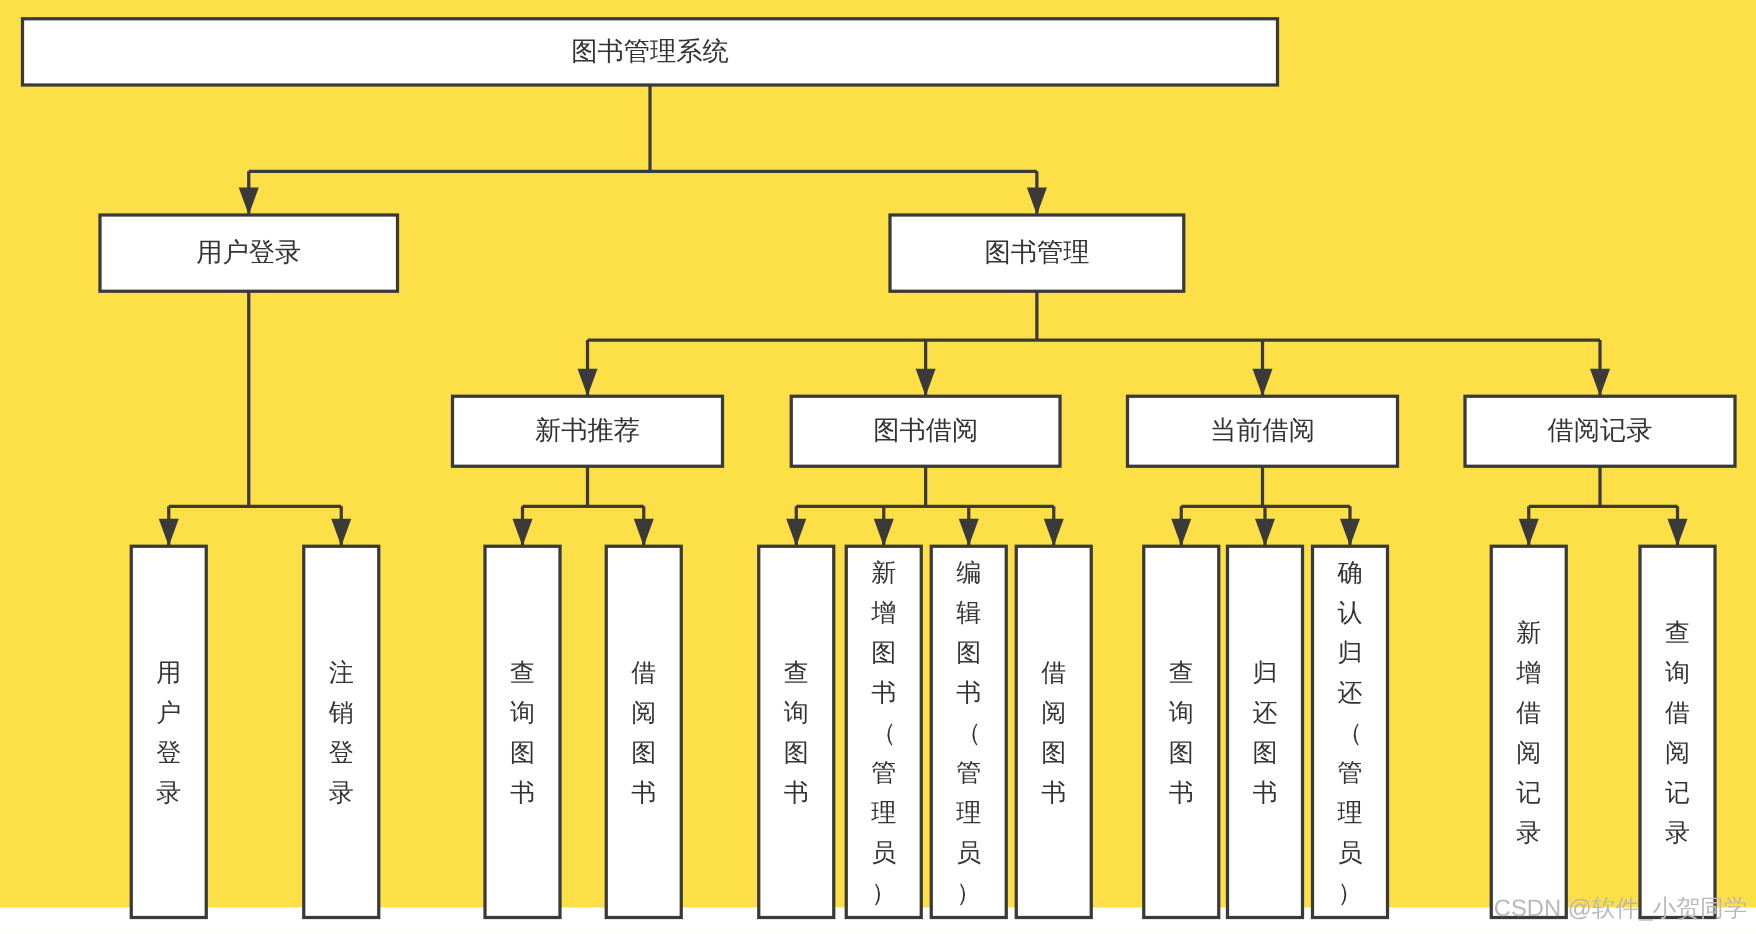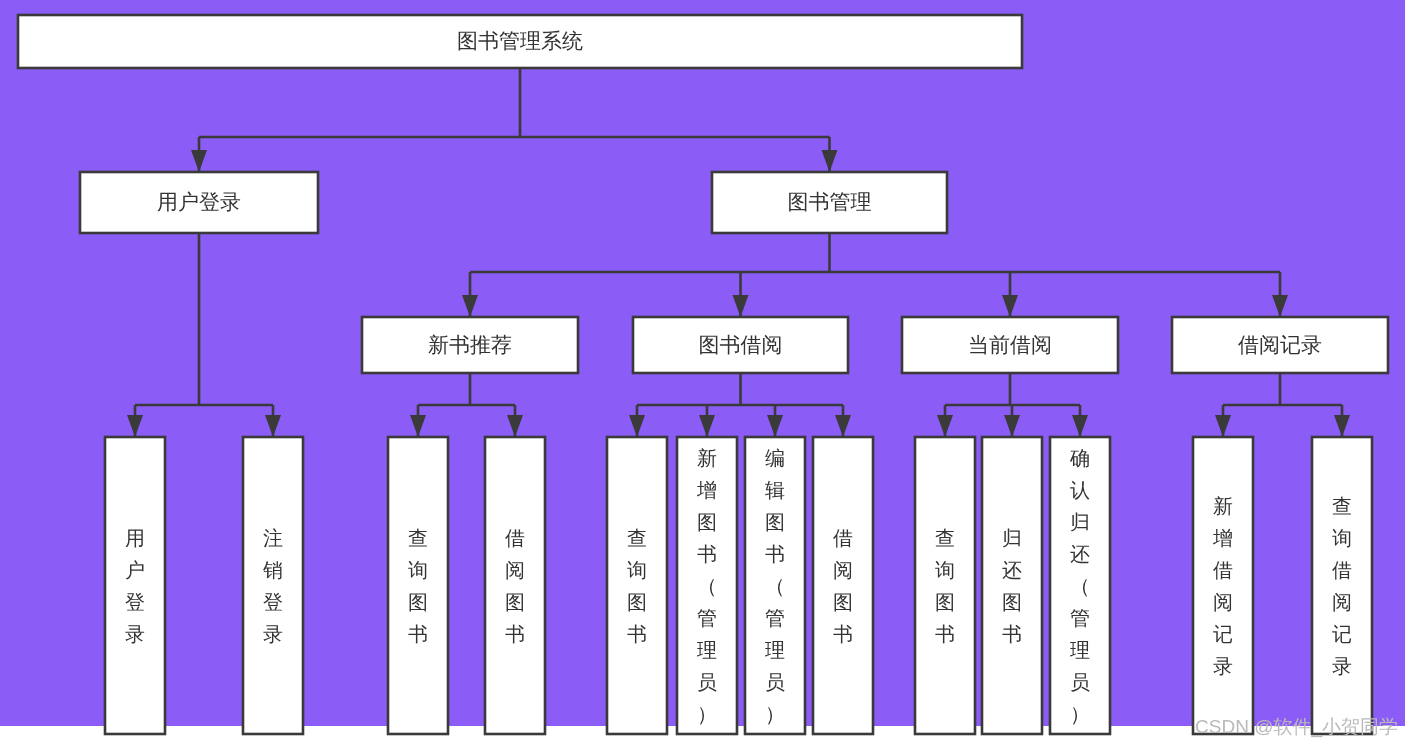--- a/index.html
+++ b/index.html
@@ -11,21 +11,21 @@
   body {
     width: 1405px;
     height: 747px;
     font-family: "Liberation Sans", "DejaVu Sans", sans-serif;
     overflow: hidden;
   }
   #diagram-root {
     position: relative;
     width: 1405px;
     height: 726px;
-    background: #8b5cf6;
+    background: #fde047;
   }
   svg.diagram-canvas {
     display: block;
     width: 1405px;
     height: 747px;
   }
   .node-box {
     fill: #ffffff;
     stroke: #3a3a3a;
     stroke-width: 2.6;

